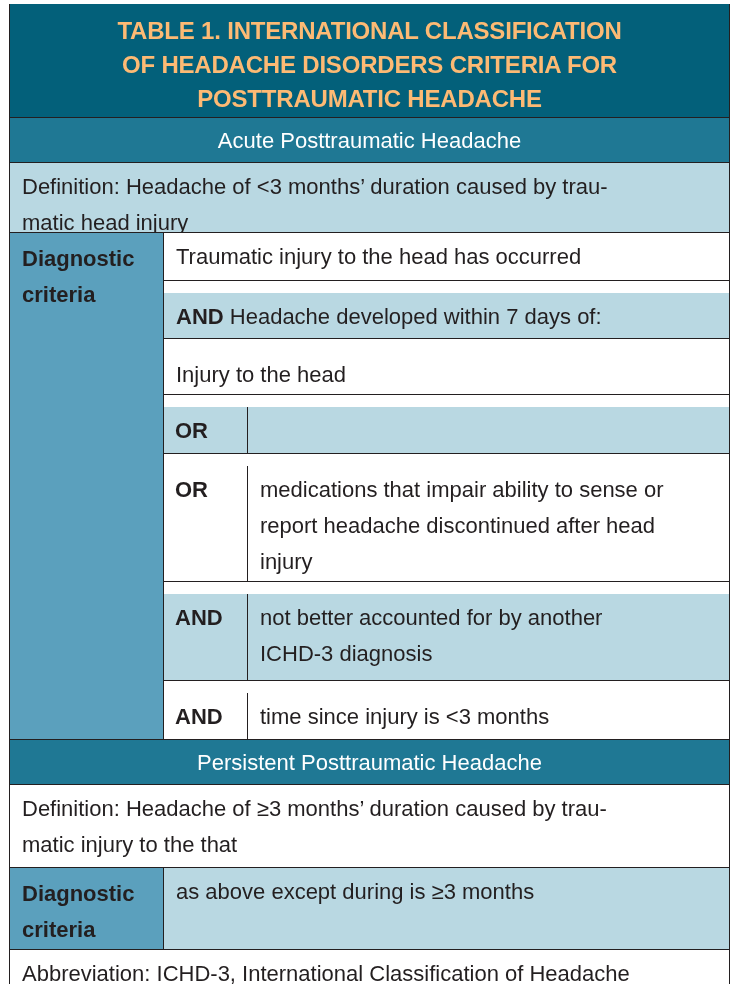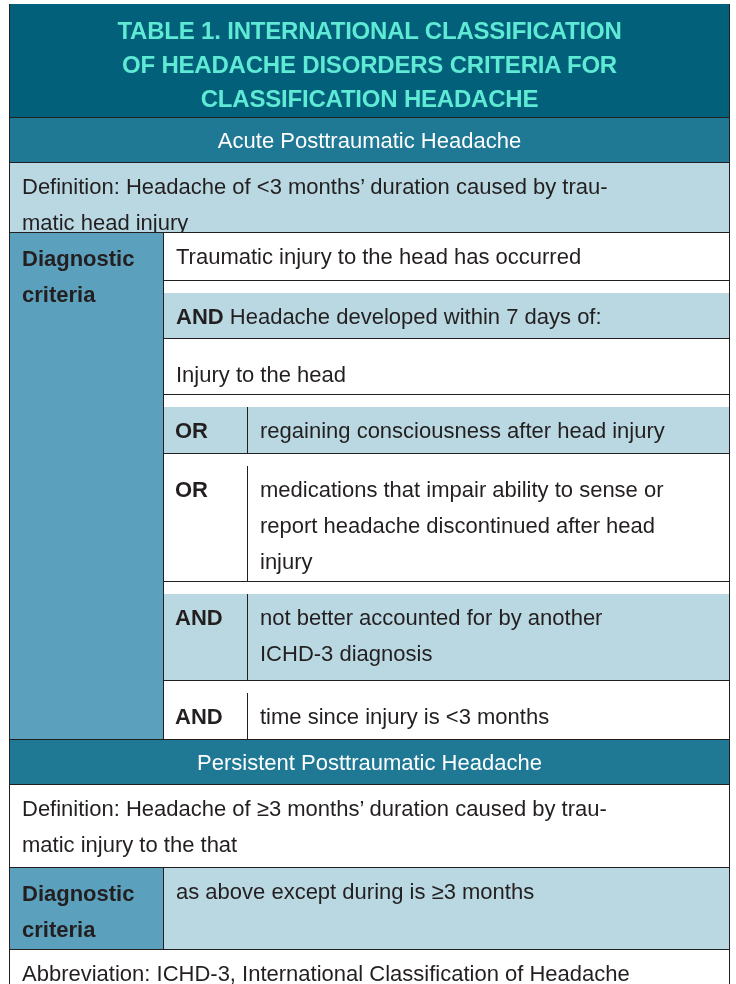--- a/index.html
+++ b/index.html
@@ -1,19 +1,19 @@
 <!DOCTYPE html>
 <html><head>
 <meta charset="utf-8">
 <style>
   html,body{margin:0;padding:0;background:#ffffff;}
   body{width:736px;height:984px;position:relative;overflow:hidden;
        font-family:"Liberation Sans","DejaVu Sans",sans-serif;color:#231f20;}
   .tbl{position:absolute;left:9px;top:4px;width:719px;border:1.5px solid #231f20;border-top:none;}
-  .title{background:#03607a;color:#5eead4;font-weight:bold;font-size:24px;line-height:34px;
+  .title{background:#03607a;color:#fdba74;font-weight:bold;font-size:24px;line-height:34px;
          text-align:center;height:114px;box-sizing:border-box;padding-top:10px;
          border-bottom:1.5px solid #231f20;letter-spacing:-0.2px;}
   .sec{background:#1f7894;color:#fff;font-size:22px;text-align:center;height:45px;line-height:45px;
        box-sizing:border-box;border-bottom:1.5px solid #231f20;}
   .def{font-size:22px;line-height:36px;padding:6px 12px 0 12px;box-sizing:border-box;
        border-bottom:1.5px solid #231f20;}
   .lt{background:#b9d8e2;}
   .wh{background:#ffffff;}
   .crit{display:flex;border-bottom:1.5px solid #231f20;}
   .lbl{width:154px;background:#5ba0bd;font-weight:bold;font-size:22px;line-height:36px;
@@ -26,21 +26,21 @@
   .txt{flex:1;padding:6px 10px 0 12px;box-sizing:border-box;}
   b{font-weight:bold;}
 </style>
 </head>
 <body>
 
 <div class="tbl">
   <div class="title">
     <div>TABLE 1. INTERNATIONAL CLASSIFICATION</div>
     <div>OF HEADACHE DISORDERS CRITERIA FOR</div>
-    <div>CLASSIFICATION HEADACHE</div>
+    <div>POSTTRAUMATIC HEADACHE</div>
   </div>
 
   <div class="sec">Acute Posttraumatic Headache</div>
 
   <div class="def lt" style="height:70px">
     <div>Definition: Headache of &lt;3 months’ duration caused by trau-</div>
     <div>matic head injury</div>
   </div>
 
   <div class="crit">
@@ -53,21 +53,20 @@
         <div class="full">Traumatic injury to the head has occurred</div>
       </div>
       <div class="r lt" style="height:46px">
         <div class="full"><b>AND</b><span> Headache developed within 7 days of:</span></div>
       </div>
       <div class="r wh" style="height:44px">
         <div class="full">Injury to the head</div>
       </div>
       <div class="r lt" style="height:47px">
         <div class="op">OR</div>
-        <div class="txt">regaining consciousness after head injury</div>
       </div>
       <div class="r wh" style="height:116px">
         <div class="op">OR</div>
         <div class="txt">
           <div>medications that impair ability to sense or</div>
           <div>report headache discontinued after head</div>
           <div>injury</div>
         </div>
       </div>
       <div class="r lt" style="height:87px">

